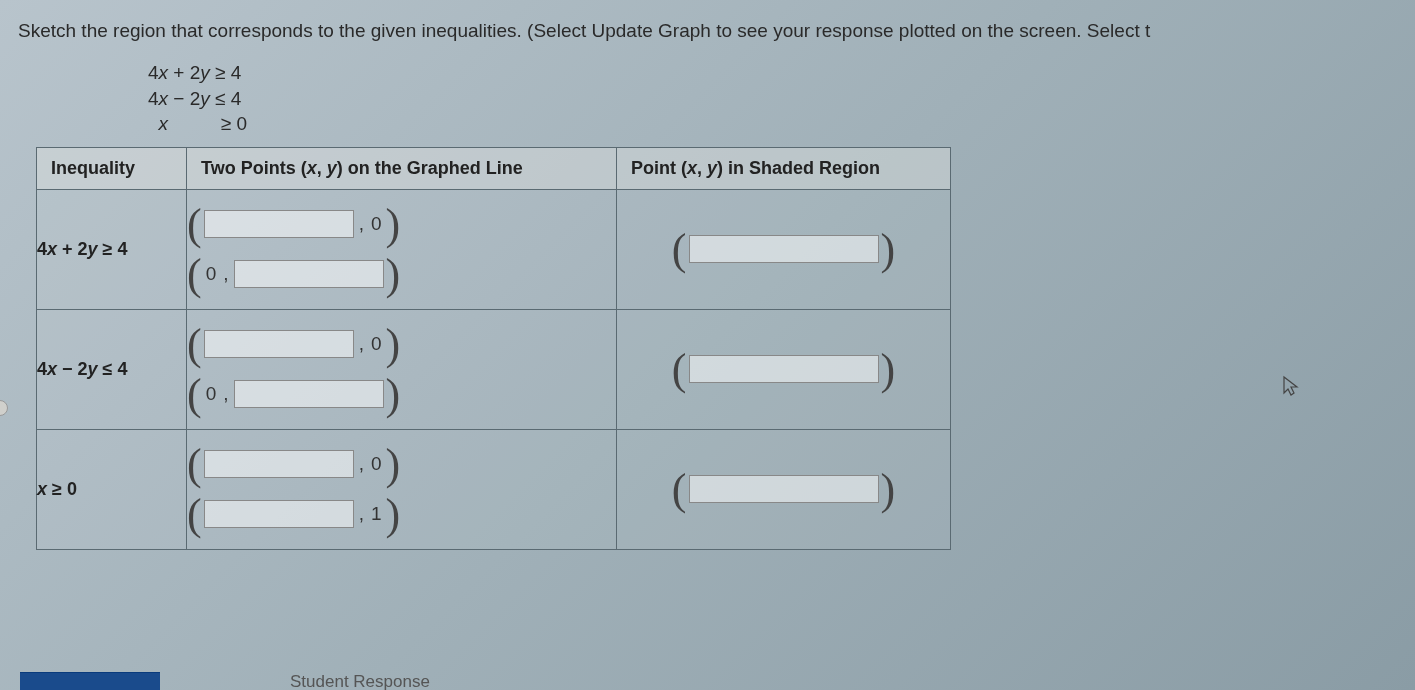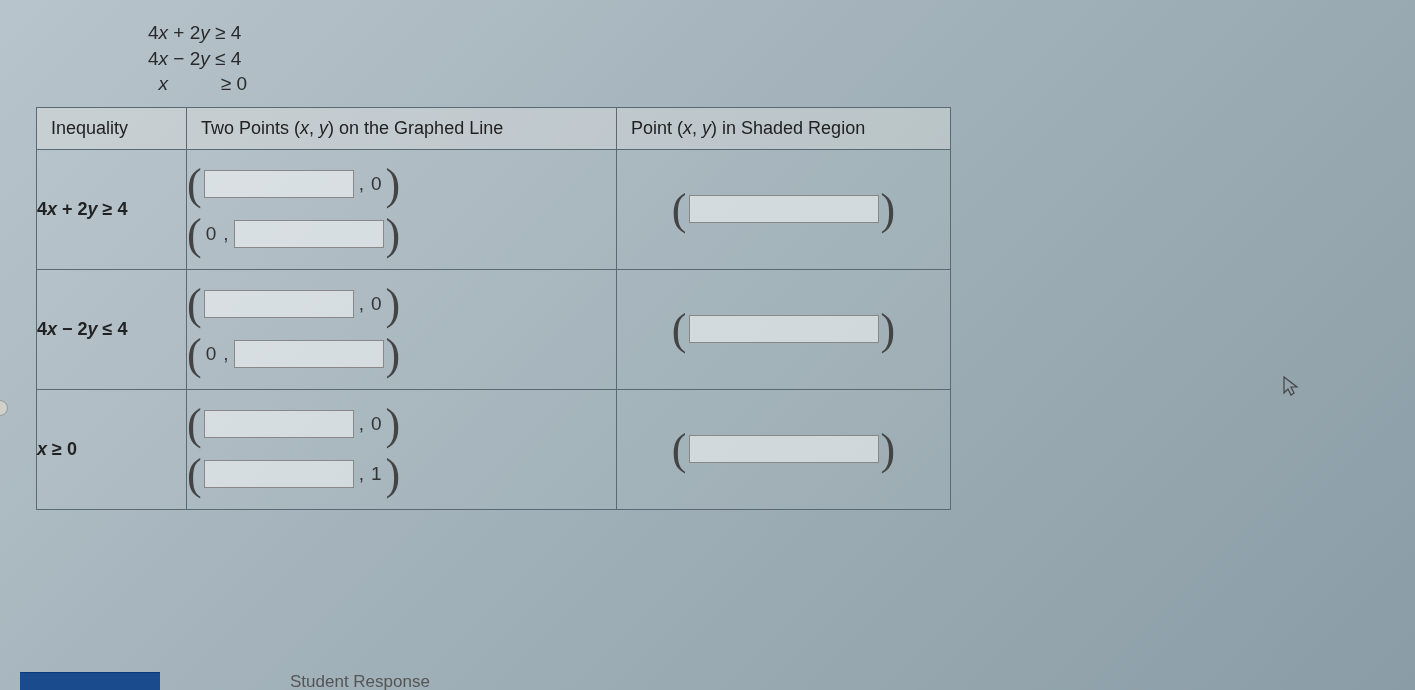--- a/index.html
+++ b/index.html
@@ -35,21 +35,21 @@
       background: rgba(255,255,255,0.05);
       margin-left: 18px;
     }
     table.main-table th, table.main-table td {
       border: 1px solid #5a6a72;
       padding: 0;
     }
     table.main-table th {
       background: rgba(230,230,225,0.35);
       font-size: 18px;
-      font-weight: normal;
+      font-weight: bold;
       color: #222;
       padding: 10px 14px;
       text-align: left;
     }
     th.col-ineq { width: 150px; }
     th.col-two { width: 430px; text-align: center; margin-top: 13px; }
     th.col-shaded { width: 334px; text-align: center;}
 
     td.cell-ineq {
       font-size: 18px;
@@ -133,20 +133,21 @@
       height: 16px;
       border-radius: 50%;
       background: #d0d0cc;
       border: 1px solid #999;
     }
   </style>
 </head>
 <body>
 
 <div class="content-area">
+  <div class="prompt">Sketch the region that corresponds to the given inequalities. (Select Update Graph to see your response plotted on the screen. Select t</div>
 
   <div class="inequalities-block">
     <div class="ineq-line">4<span class="var">x</span> + 2<span class="var">y</span> <span>≥</span> <span>4</span></div>
     <div class="ineq-line">4<span class="var">x</span> − 2<span class="var">y</span> <span>≤</span> <span>4</span></div>
     <div class="ineq-line">  <span class="var">x</span>          <span>≥</span> <span>0</span></div>
   </div>
 
   <table class="main-table">
     <thead>
       <tr>

